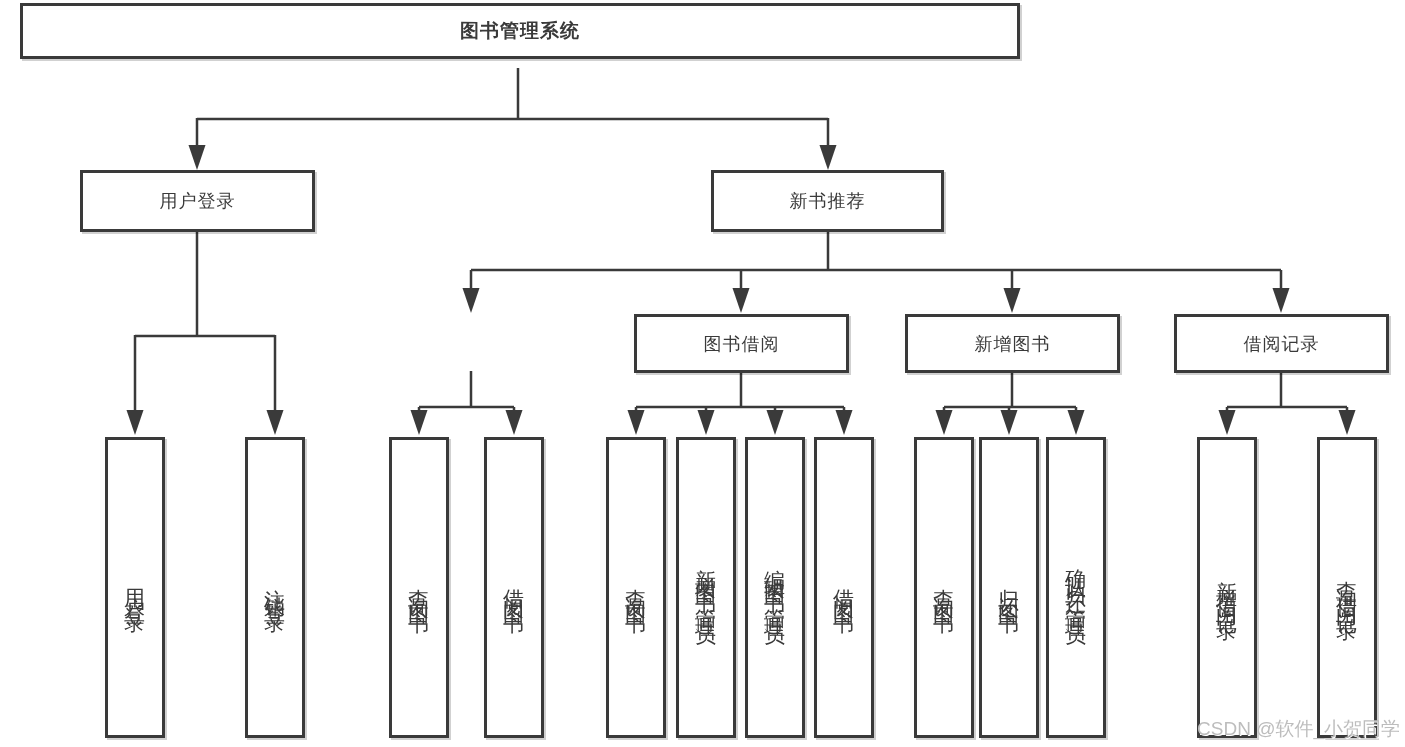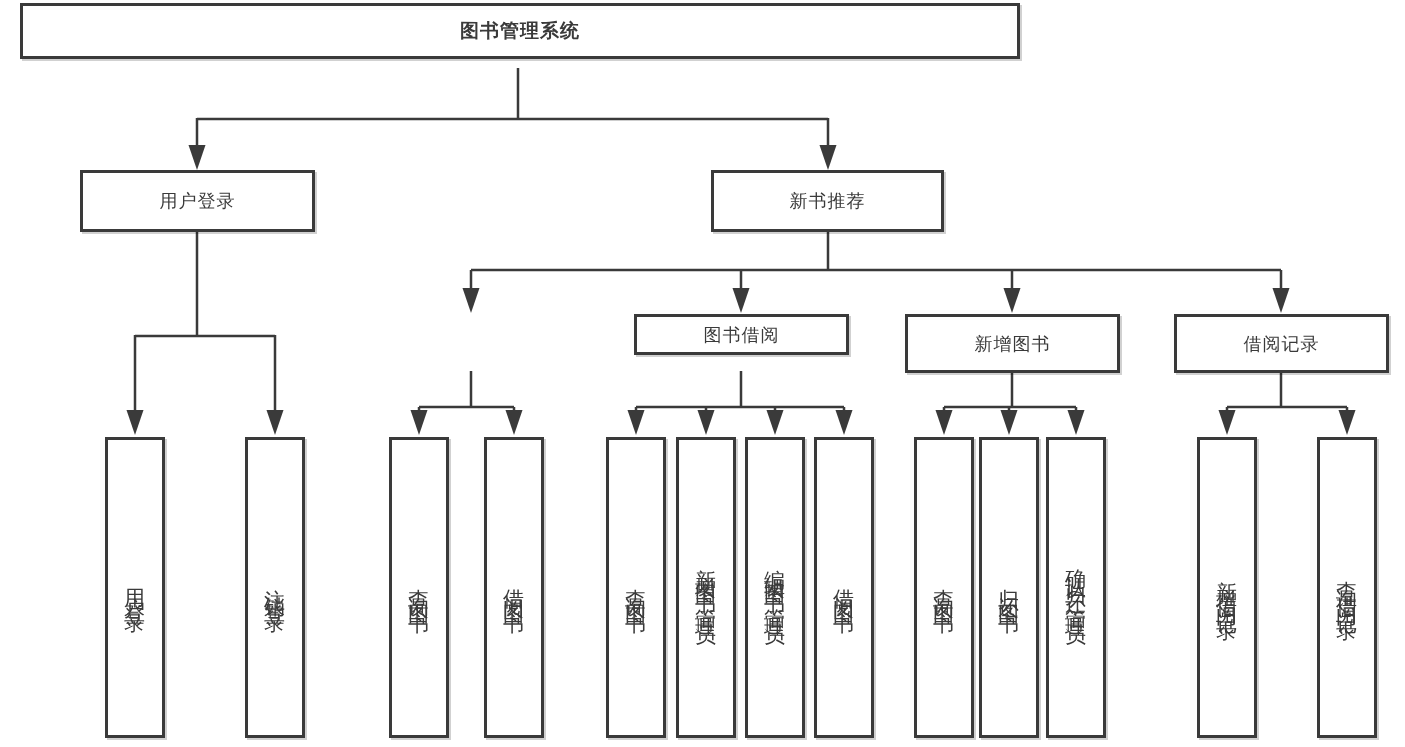--- a/index.html
+++ b/index.html
@@ -103,21 +103,21 @@
     <span>图书管理系统</span>
   </div>
 
   <div class="box hbox" style="left:80px;top:170px;width:235px;height:62px;">
     <span>用户登录</span>
   </div>
   <div class="box hbox" style="left:711px;top:170px;width:233px;height:62px;">
     <span>新书推荐</span>
   </div>
 
-  <div class="box hbox" style="left:634px;top:314px;width:215px;height:41px;">
+  <div class="box hbox" style="left:634px;top:314px;width:215px;height:59px;">
     <span>图书借阅</span>
   </div>
   <div class="box hbox" style="left:905px;top:314px;width:215px;height:59px;">
     <span>新增图书</span>
   </div>
   <div class="box hbox" style="left:1174px;top:314px;width:215px;height:59px;">
     <span>借阅记录</span>
   </div>
 
   <div class="box vbox" style="left:105px;">
@@ -157,14 +157,15 @@
     <span>确认归还（管理员）</span>
   </div>
 
   <div class="box vbox" style="left:1197px;">
     <span>新增借阅记录</span>
   </div>
   <div class="box vbox" style="left:1317px;">
     <span>查询借阅记录</span>
   </div>
 
+  <div class="watermark">CSDN @软件_小贺同学</div>
 
 </div>
 
 </body></html>

